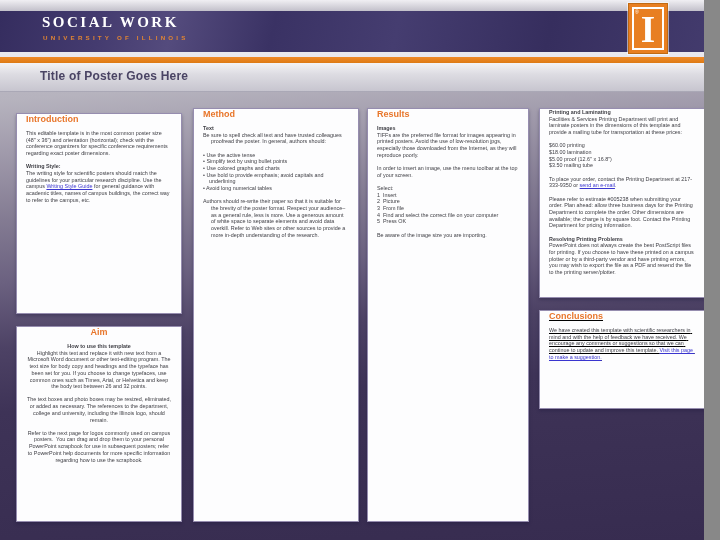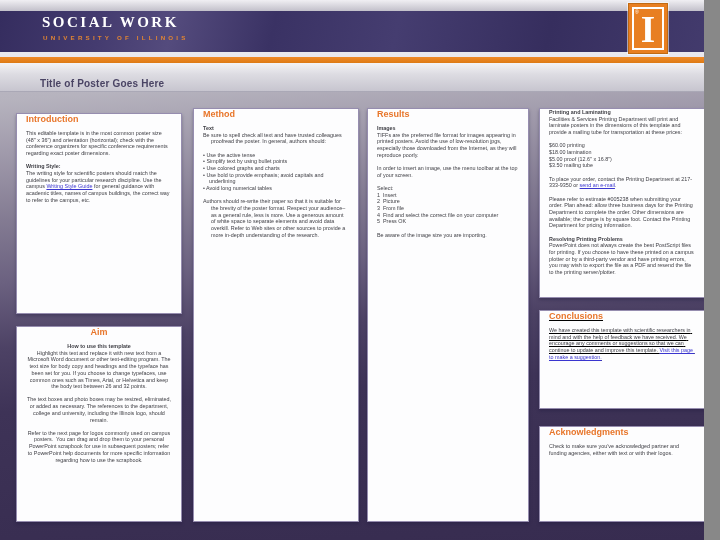--- a/index.html
+++ b/index.html
@@ -21,22 +21,22 @@
     font-family:"Liberation Serif", serif; font-weight:bold;
     font-size:15px; letter-spacing:2.5px; white-space:nowrap; }
   .brand-sub { position:absolute; left:43px; top:23px; color:#e08433;
     font-size:6.2px; letter-spacing:3.2px; white-space:nowrap; font-weight:bold; }
   .light-strip { position:absolute; left:0; top:52px; width:720px; height:5px; background:#e9e8ee; }
   .orange-stripe { position:absolute; left:0; top:57px; width:720px; height:6px;
     background:linear-gradient(to bottom,#f08a28,#dd7a15); }
   .title-band { position:absolute; left:0; top:63px; width:720px; height:29px;
     background:linear-gradient(to bottom,#f4f3f6 0%,#dddce2 40%,#c7c5cf 100%);
     border-bottom:1px solid #aaa8b6; }
-  .poster-title { position:absolute; left:40px; top:6px; font-size:10px;
-    font-weight:bold; color:#4a4464; letter-spacing:0.2px;margin-top:9px; }
+  .poster-title { position:absolute; left:40px; top:6px; font-size:12px;
+    font-weight:bold; color:#4a4464; letter-spacing:0.2px; }
   
   .logo { position:absolute; left:628px; top:3px; width:40px; height:51px;
     background:#e87f22; border:1px solid #c06a14; z-index:10;
     box-shadow:0 0 0 1px rgba(255,255,255,0.55); }
   .logo-frame { position:absolute; left:3px; top:3px; right:3px; bottom:3px;
     border:2px solid #ffffff; }
   .logo-i { position:absolute; left:0; top:1px; width:100%; height:100%;
     display:flex; align-items:center; justify-content:center;
     font-family:"Liberation Serif", serif; font-weight:bold;
     font-size:37px; color:#ffffff; }
@@ -141,18 +141,14 @@
     <p>Please refer to estimate #005238 when submitting your order. Plan ahead: allow three business days for the Printing Department to complete the order. Other dimensions are available; the charge is by square foot. Contact the Printing Department for pricing information.</p>
     <p class="bh">Resolving Printing Problems</p>
     <p class="after-head">PowerPoint does not always create the best PostScript files for printing. If you choose to have these printed on a campus plotter or by a third-party vendor and have printing errors, you may wish to export the file as a PDF and resend the file to the printing server/plotter.</p>
   </div>
 
   <div class="box" id="box-concl">
     <div class="box-title">Conclusions</div>
     <p><span>We have created this template with scientific researchers in mind and with the help of feedback we have received. We encourage any comments or suggestions so that we can continue to update and improve this template. </span><a class="lnk">Visit this page to make a suggestion.</a></p>
   </div>
 
-  <div class="box" id="box-ack">
-    <div class="box-title">Acknowledgments</div>
-    <p>Check to make sure you’ve acknowledged partner and funding agencies, either with text or with their logos.</p>
-  </div>
 
 </div>
 
 </body></html>

